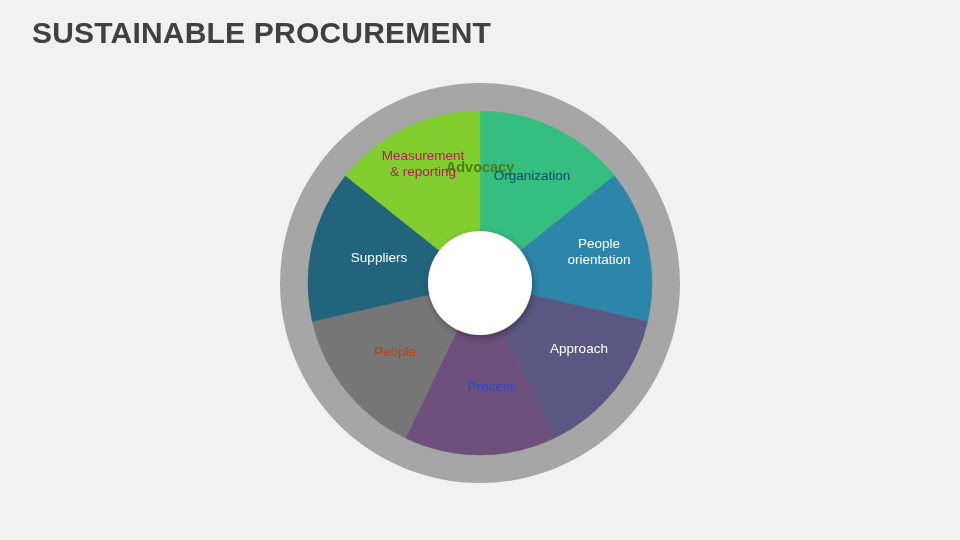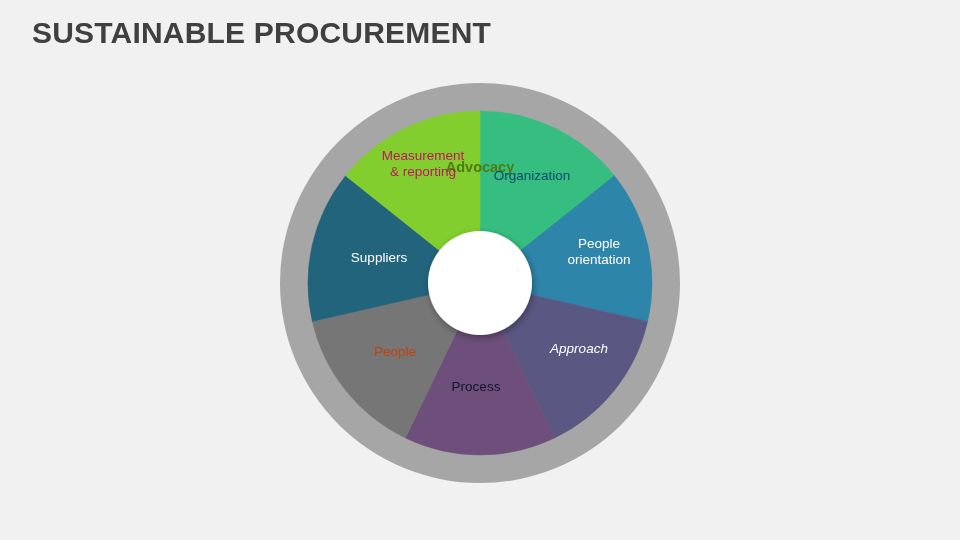--- a/index.html
+++ b/index.html
@@ -105,22 +105,22 @@
         </g>
       <circle id="hub-circle" cx="208" cy="208" r="52" filter="url(#hubShadow)" fill="#ffffff"></circle>
     </svg>
 
     <div id="ring-label" style="left: 208px; top: 92px; color: #4d7c0f;">Advocacy</div>
 
     <div id="labels-layer">
         <div class="seg-label" style="left: 260px; top: 101px; color: #0c4a6e;">Organization</div>
         <div class="seg-label" style="left: 327px; top: 176px; color: rgb(255, 255, 255);">People
 orientation</div>
-        <div class="seg-label" style="left: 307px; top: 274px; color: rgb(255, 255, 255); font-style: italic;">Approach</div>
-        <div class="seg-label" style="left: 204px; top: 312px; color: #0f172a;">Process</div>
+        <div class="seg-label" style="left: 307px; top: 274px; color: rgb(255, 255, 255);">Approach</div>
+        <div class="seg-label" style="left: 220px; top: 312px; color: #1d4ed8;">Process</div>
         <div class="seg-label" style="left: 123px; top: 277px; color: #c2410c;">People</div>
         <div class="seg-label" style="left: 91px; top: 183px; color: rgb(255, 255, 255); margin-left: 16px;">Suppliers</div>
         <div class="seg-label" style="left: 151px; top: 88px; color: #be185d; text-align: center;">Measurement
 &amp; reporting</div>
       </div>
 
 
   </div>
 
 </div>

